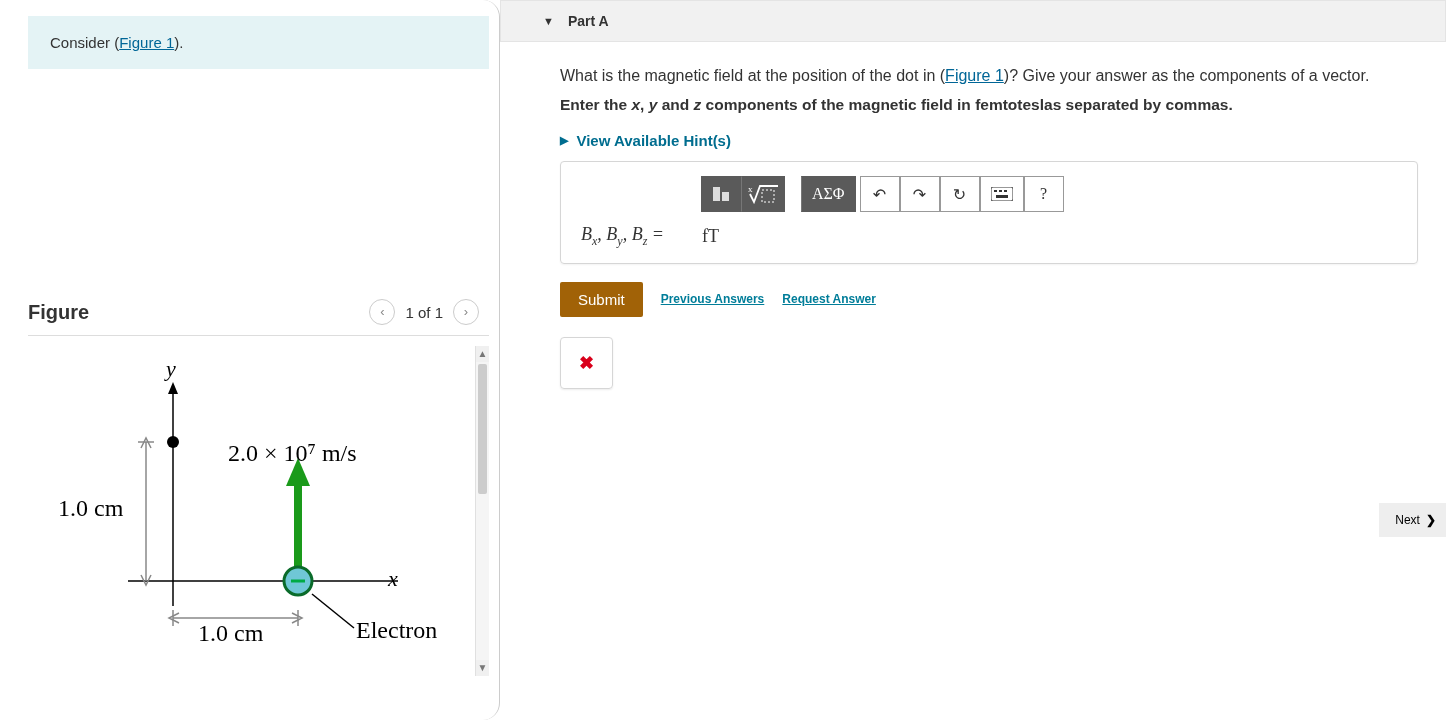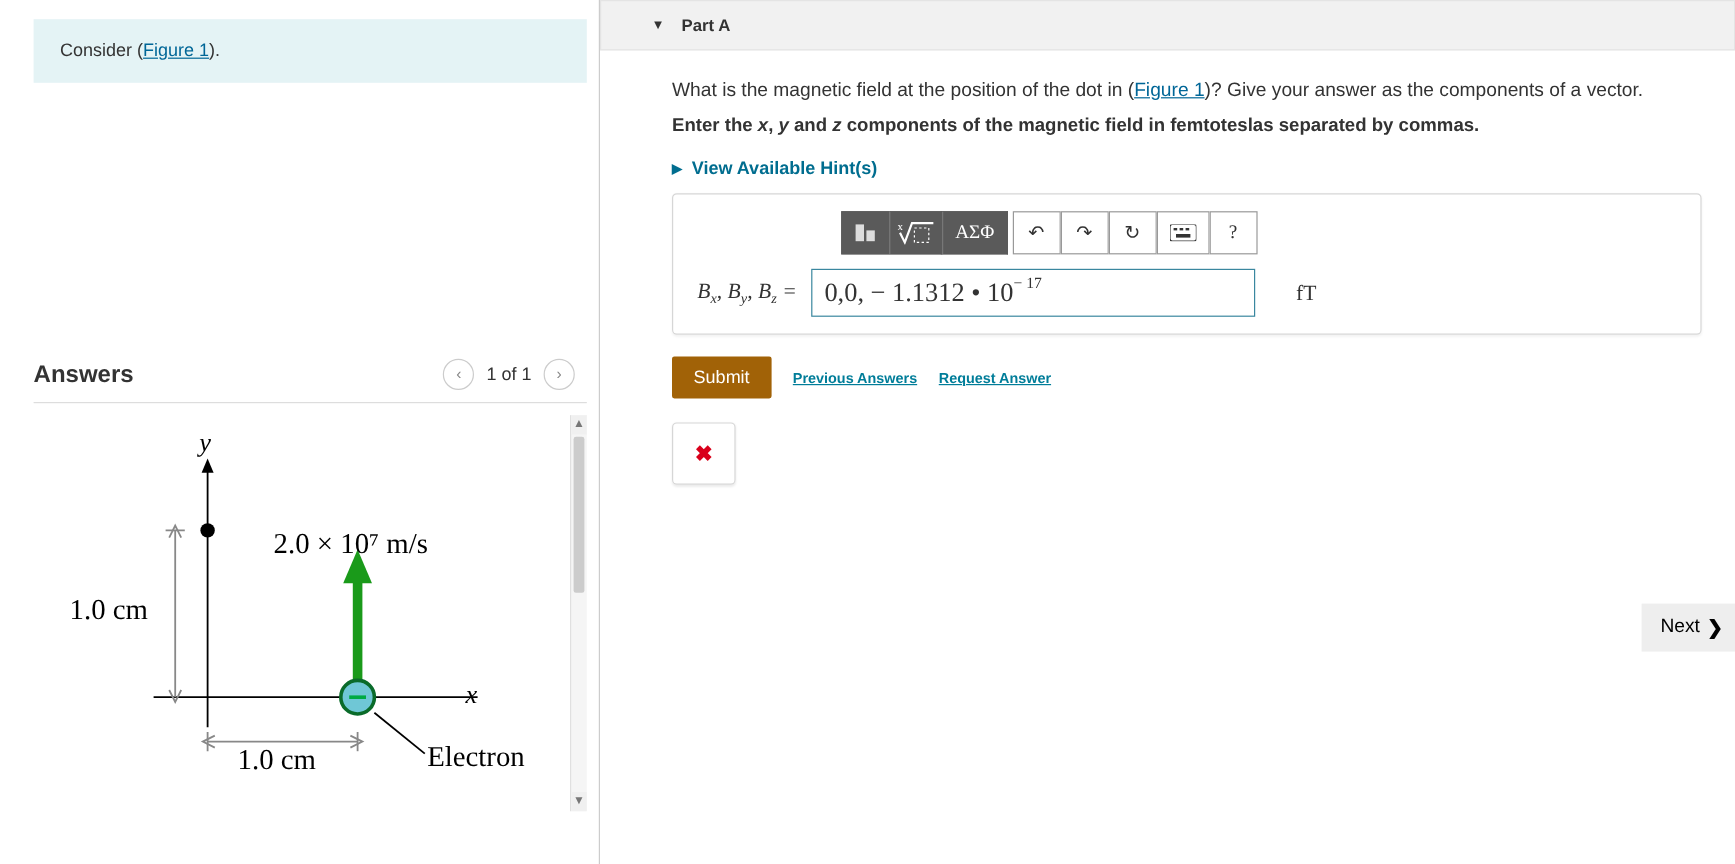--- a/index.html
+++ b/index.html
@@ -13,20 +13,21 @@
   .layout {
     display: flex;
     width: 1446px;
     height: 720px;
   }
   .left-col {
     width: 500px;
     flex: 0 0 500px;
     border-right: 1px solid #ccc;
     padding: 0 10px 0 28px;
+    border-radius: 17px;
   }
   .right-col {
     flex: 1;
     padding: 0;
     position: relative;
   }
 
   .consider-box {
     background: #e4f3f5;
     padding: 18px 22px;
@@ -143,38 +144,38 @@
   .feedback-box .x { color: #d9001b; font-size: 18px; font-weight: bold;}
 
   .provide-feedback {
     color: #006697; text-decoration: underline; font-size: 16px;
     padding: 40px 0 0 36px; display: inline-block; cursor: pointer;
   }
 
   .next-btn {
     position: absolute; right: 0; top: 503px;
     background: #eee; border: none; padding: 10px 10px 10px 16px;
-    font-size: 16px; cursor: pointer; display: inline-flex; align-items: center; gap: 6px;
+    font-size: 12px; cursor: pointer; display: inline-flex; align-items: center; gap: 6px;
   }
   .next-btn .chev { font-weight: bold; }
 
   .figure-svg-wrap text { font-family: "Times New Roman", serif; }
 </style>
 </head>
 <body>
 
 <div class="layout">
   <div class="left-col">
 
     <div class="consider-box">
       <span>Consider (</span><a href="#">Figure 1</a><span>).</span>
     </div>
 
     <div class="figure-header">
-      <span class="figure-title">Answers</span>
+      <span class="figure-title">Figure</span>
       <div class="fig-nav">
         <span class="nav-btn">‹</span>
         <span class="fig-pager">1 of 1</span>
         <span class="nav-btn">›</span>
       </div>
     </div>
 
     <div class="figure-pane">
       <div class="figure-svg-wrap">
         <svg width="440" height="320" viewBox="0 0 440 320">
@@ -250,45 +251,41 @@
                 <rect x="10" y="6" width="7" height="9" fill="#ddd"></rect>
               </svg>
           </span>
           <span class="tool-btn dark" style="padding:0 6px;">
             <svg width="30" height="20">
                 <text x="0" y="8" font-size="9" fill="#fff">x</text>
                 <path d="M2 10 L6 18 L12 2 L30 2" stroke="#fff" fill="none" stroke-width="1.8"></path>
                 <rect x="14" y="6" width="12" height="12" fill="none" stroke="#fff" stroke-dasharray="2 2"></rect>
               </svg>
           </span>
-          <span class="tool-btn dark" style="font-family:serif;">ΑΣΦ</span>
+          <span class="tool-btn dark" style="font-family:serif;margin-left:16px;">ΑΣΦ</span>
           <span class="tool-spacer"></span>
           <span class="tool-btn">↶</span>
           <span class="tool-btn">↷</span>
           <span class="tool-btn">↻</span>
           <span class="tool-btn">
              <svg width="22" height="14">
                 <rect x="0" y="0" width="22" height="14" rx="2" fill="none" stroke="#333"></rect>
                 <rect x="3" y="3" width="3" height="2" fill="#333"></rect>
                 <rect x="8" y="3" width="3" height="2" fill="#333"></rect>
                 <rect x="13" y="3" width="3" height="2" fill="#333"></rect>
                 <rect x="5" y="8" width="12" height="3" fill="#333"></rect>
               </svg>
           </span>
           <span class="tool-btn">?</span>
         </div>
 
         <div class="answer-row">
           <span class="answer-label">
             <i>B<sub style="font-size:12px;">x</sub></i>, <i>B<sub style="font-size:12px;">y</sub></i>, <i>B<sub style="font-size:12px;">z</sub></i> =
           </span>
-          <span class="answer-input">
-            <span>0,0, − 1.1312 • 10</span>
-              <sup> − 17</sup>
-          </span>
           <span class="unit">fT</span>
         </div>
       </div>
 
       <div class="action-row">
         <button class="submit-btn">Submit</button>
         <span class="link">Previous Answers</span>
         <span class="link">Request Answer</span>
       </div>
 

